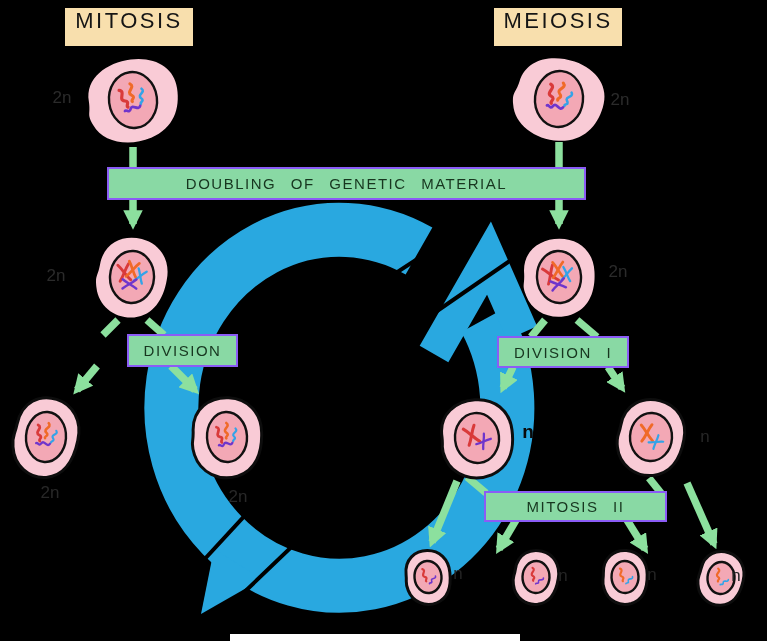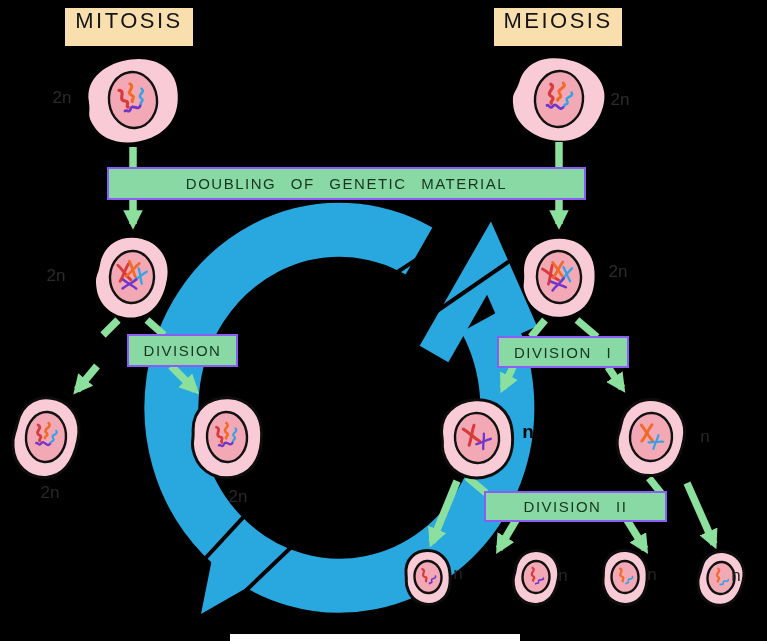--- a/index.html
+++ b/index.html
@@ -281,21 +281,21 @@
   <div class="gbox" id="banner-box">
     <span>DOUBLING OF GENETIC MATERIAL</span>
   </div>
   <div class="gbox" id="division-box">
     <span>DIVISION</span>
   </div>
   <div class="gbox" id="division1-box">
     <span>DIVISION I</span>
   </div>
   <div class="gbox" id="division2-box">
-    <span>DIVISION II</span>
+    <span>MITOSIS II</span>
   </div>
 
   <div class="ploidy" id="pl-mp">2n</div>
   <div class="ploidy" id="pl-gp">2n</div>
   <div class="ploidy" id="pl-md">2n</div>
   <div class="ploidy" id="pl-gd">2n</div>
   <div class="ploidy" id="pl-d1">2n</div>
   <div class="ploidy" id="pl-d2">2n</div>
   <div class="ploidy" id="pl-m1l">n</div>
   <div class="ploidy" id="pl-m1r">n</div>

